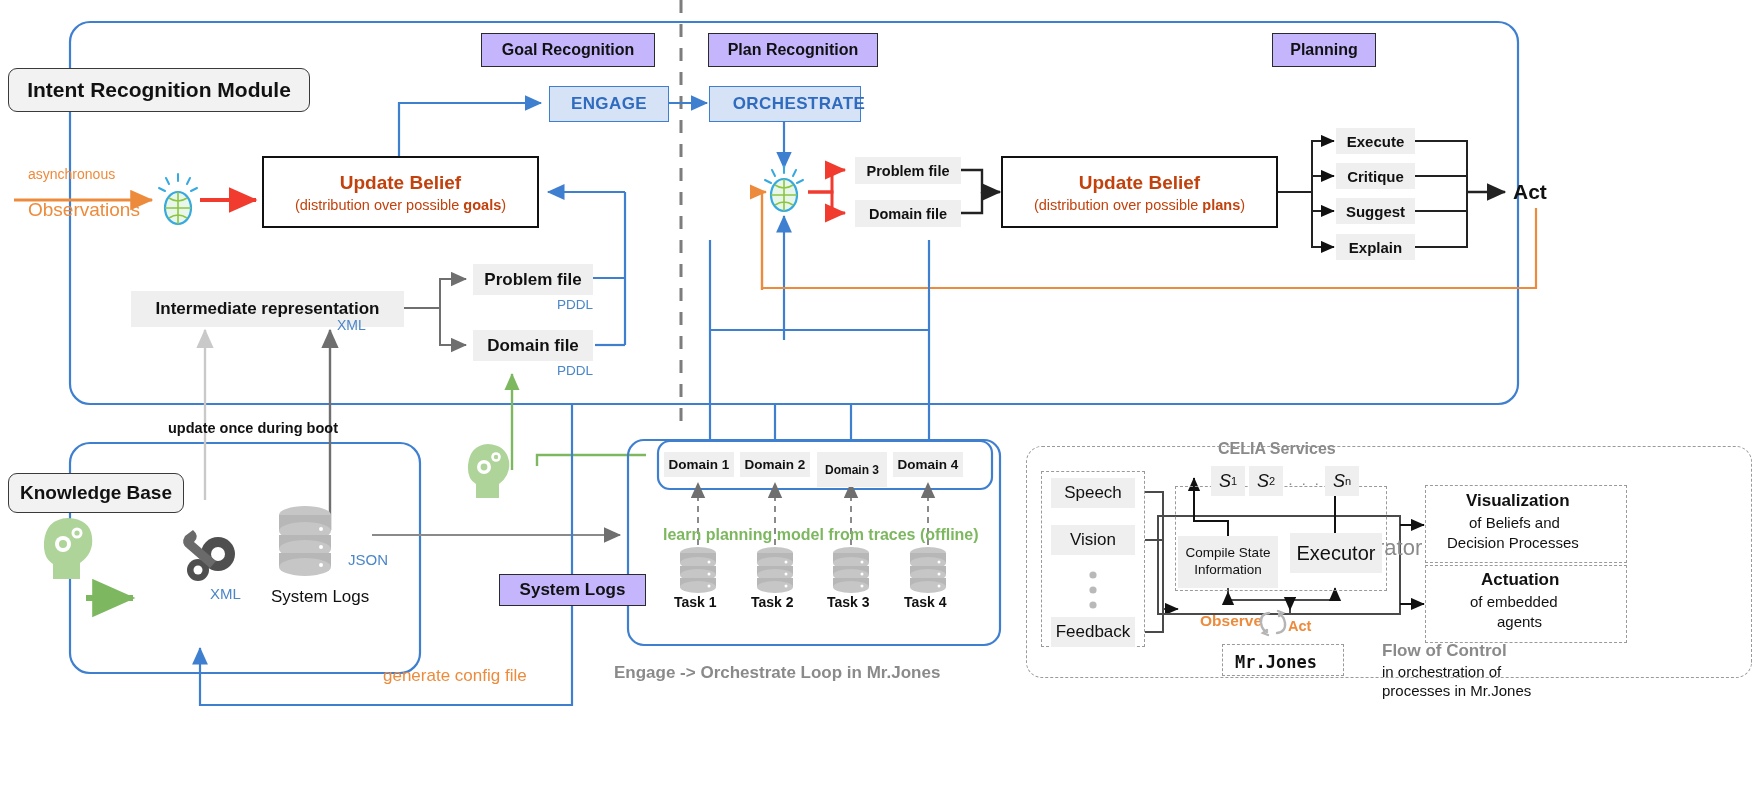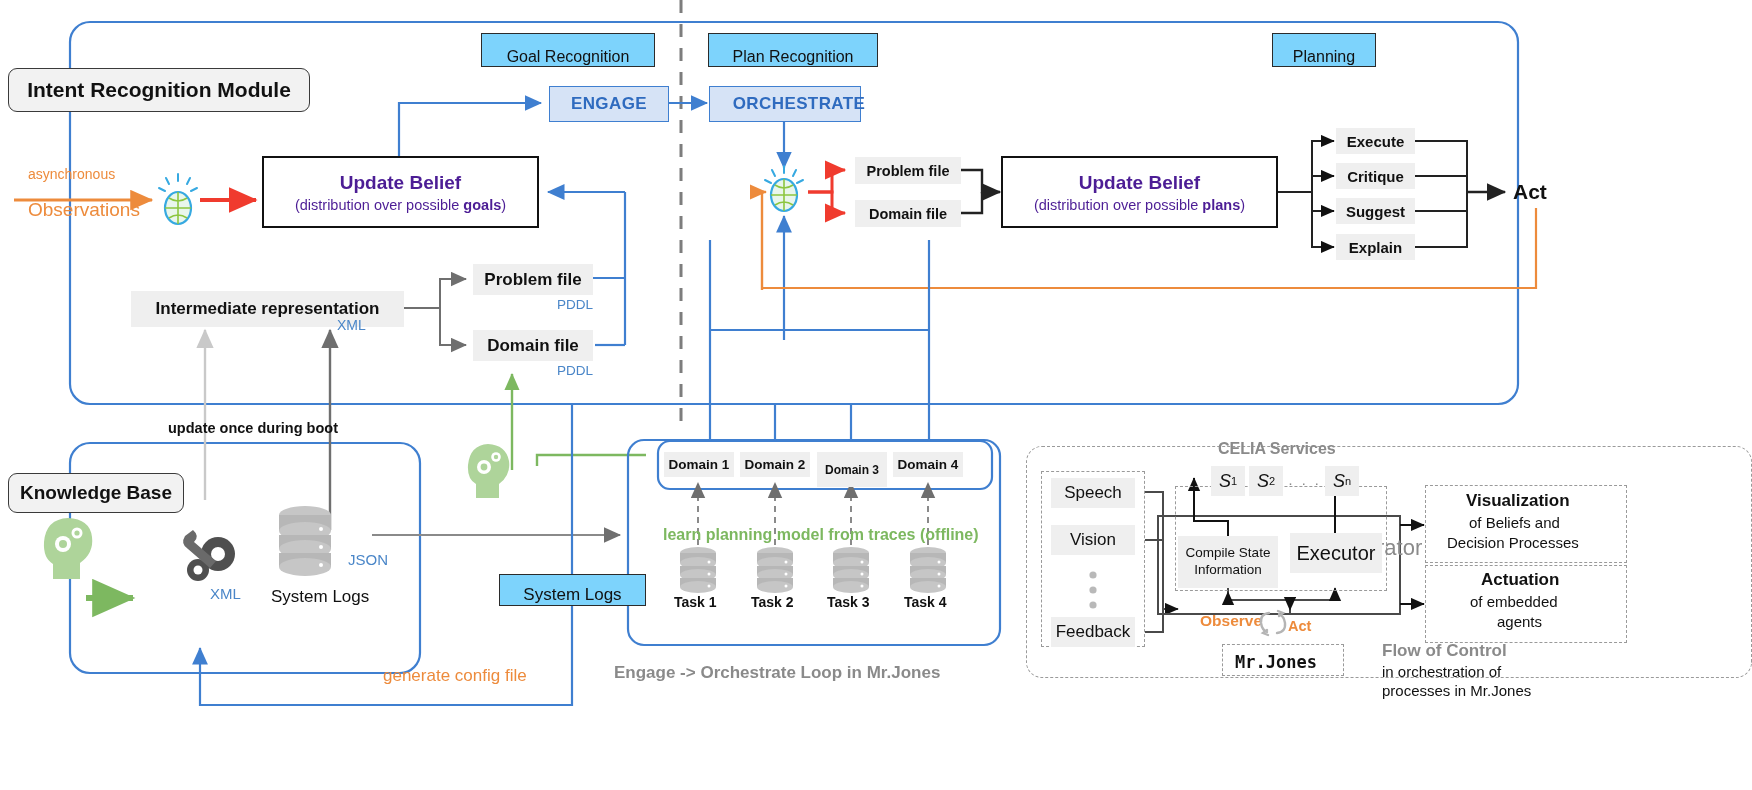--- a/index.html
+++ b/index.html
@@ -7,35 +7,35 @@
        font-family:"Liberation Sans", sans-serif;color:#111;}
   #stage{position:absolute;left:0;top:0;width:1752px;height:790px;}
   svg.layer{position:absolute;left:0;top:0;width:1752px;height:790px;pointer-events:none;}
   .node{position:absolute;box-sizing:border-box;}
 
   
   .pill{background:#f2f2f2;border:1.6px solid #3a3a3a;border-radius:9px;
         display:flex;align-items:center;justify-content:center;
         font-weight:bold;color:#111;}
   
-  .labelbox{background:#7dd3fc;border:1.5px solid #2b2b2b;
-        display:flex;align-items:flex-end;justify-content:center;
-        font-weight:normal;color:#111;}
+  .labelbox{background:#c4b5fd;border:1.5px solid #2b2b2b;
+        display:flex;align-items:center;justify-content:center;
+        font-weight:bold;color:#111;}
   
   .chip{background:#efefef;display:flex;align-items:center;justify-content:center;
         font-weight:bold;color:#111;}
   .chip.plain{font-weight:normal;}
   
   .bluebox{background:#d6e3f6;border:1.6px solid #3f7fd0;
         display:flex;align-items:center;justify-content:center;
         font-weight:bold;color:#2f6bbf;letter-spacing:.4px;}
   
   .whitebox{background:#ffffff;border:2.2px solid #111;
         display:flex;flex-direction:column;align-items:center;justify-content:center;
-        color:#4c1d95;text-align:center;}
+        color:#c2410c;text-align:center;}
   .wb-t{font-weight:bold;}
   .wb-s{font-weight:normal;}
   .wb-s b{font-weight:bold;}
 
   .txt{position:absolute;white-space:nowrap;}
   .orange{color:#ED8B3C;}
   .green{color:#7DB860;margin-top:21px;}
   .blue-s{color:#4a86c8;}
   .grey-t{color:#8a8a8a;}
   .dark{color:#111;}

